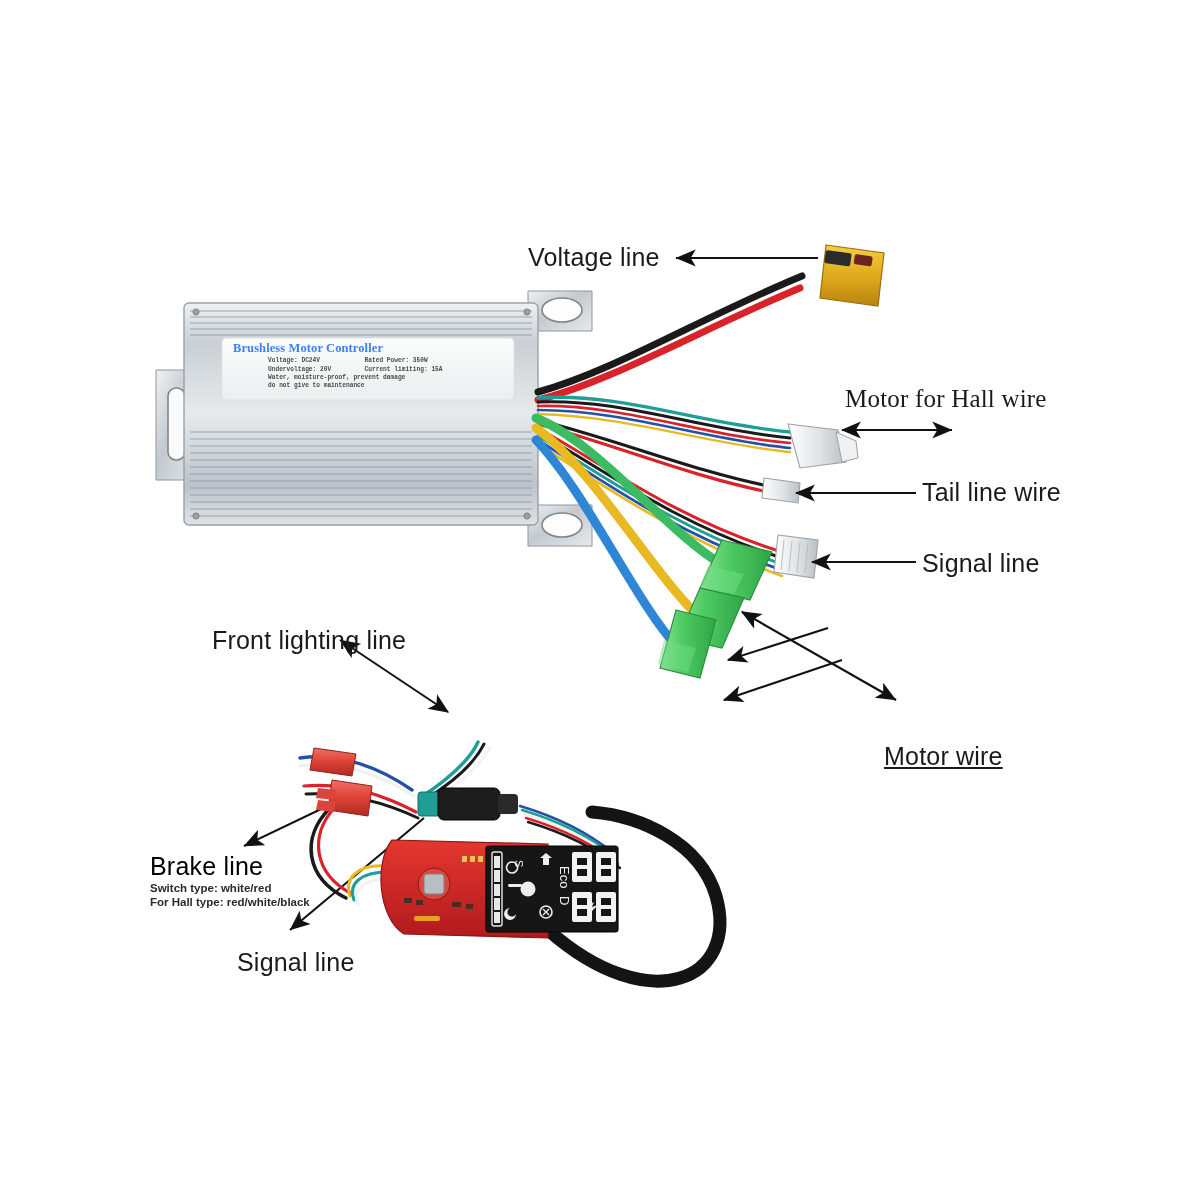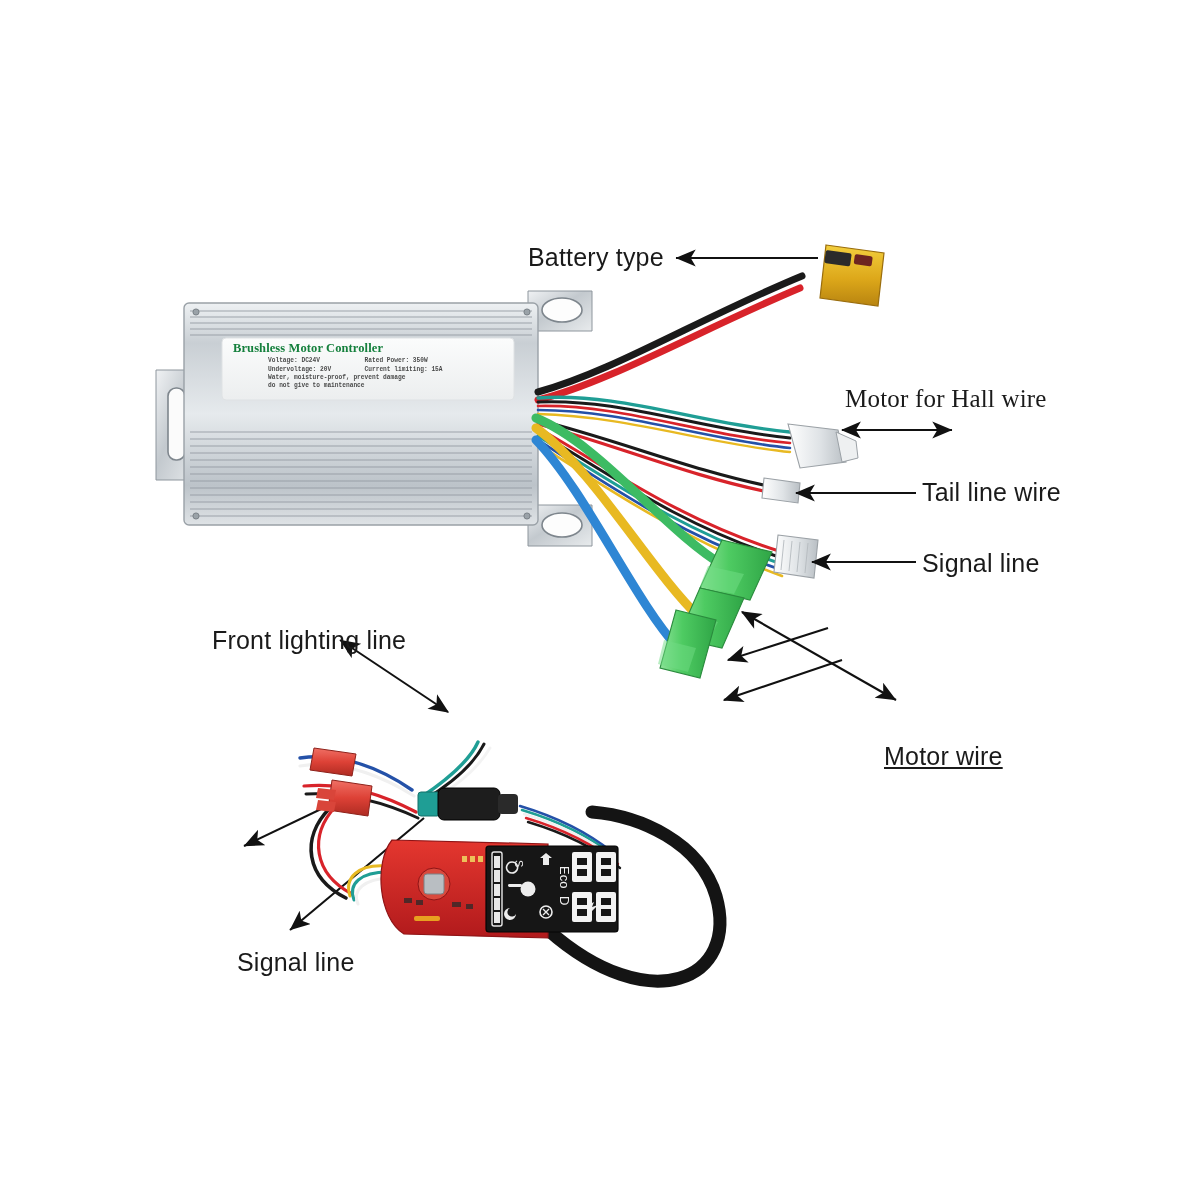--- a/index.html
+++ b/index.html
@@ -19,21 +19,21 @@
     font-weight:400;
   }
   .lbl-main{font-size:25px;letter-spacing:.2px;}
   .lbl-sub{font-size:11.5px;line-height:13.5px;font-weight:700;color:#2b2b2b;}
   .lbl-group{position:absolute;}
   .casing-title{
     position:absolute;
     font-family:"Liberation Serif", serif;
     font-weight:700;
     font-size:12.5px;
-    color:#15803d;
+    color:#3b82f6;
     letter-spacing:.1px;
     white-space:nowrap;
   }
   .casing-spec{
     position:absolute;
     font-family:"Liberation Mono", monospace;
     font-size:6.2px;
     line-height:7.6px;
     color:#1f1f1f;
     white-space:pre;
@@ -339,28 +339,33 @@
     </g>
   </svg>
 
   <div class="casing-title" style="left:233px;top:341px;">Brushless Motor Controller</div>
 
   <div class="casing-spec" style="left:268px;top:357px;">Voltage: DC24V            Rated Power: 350W
 Undervoltage: 20V         Current limiting: 15A
 Water, moisture-proof, prevent damage
 do not give to maintenance</div>
 
-  <div class="lbl lbl-main" style="left:528px;top:243px;">Battery type</div>
+  <div class="lbl lbl-main" style="left:528px;top:243px;">Voltage line</div>
 
   <div class="lbl lbl-main" style="left:845px;top:385px;font-family:Liberation Serif, serif;">Motor for Hall wire</div>
 
   <div class="lbl lbl-main" style="left:922px;top:478px;">Tail line wire</div>
 
   <div class="lbl lbl-main" style="left:922px;top:549px;">Signal line</div>
 
   <div class="lbl lbl-main" style="left:884px;top:742px;text-decoration:underline;">Motor wire</div>
 
   <div class="lbl lbl-main" style="left:212px;top:603px;margin-top:23px;">Front lighting line</div>
 
+  <div class="lbl-group" style="left:150px;top:852px;">
+    <div class="lbl-main" style="position:static;">Brake line</div>
+    <div class="lbl-sub" style="margin-top:1px;">Switch type: white/red</div>
+    <div class="lbl-sub">For Hall type: red/white/black</div>
+  </div>
 
   <div class="lbl lbl-main" style="left:237px;top:948px;">Signal line</div>
 
 </div>
 
 </body></html>

